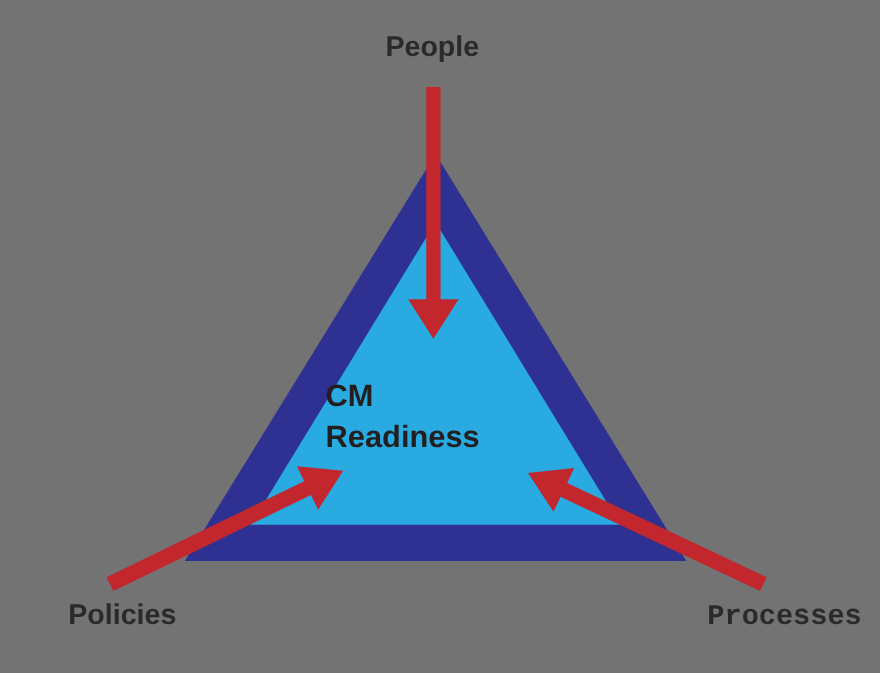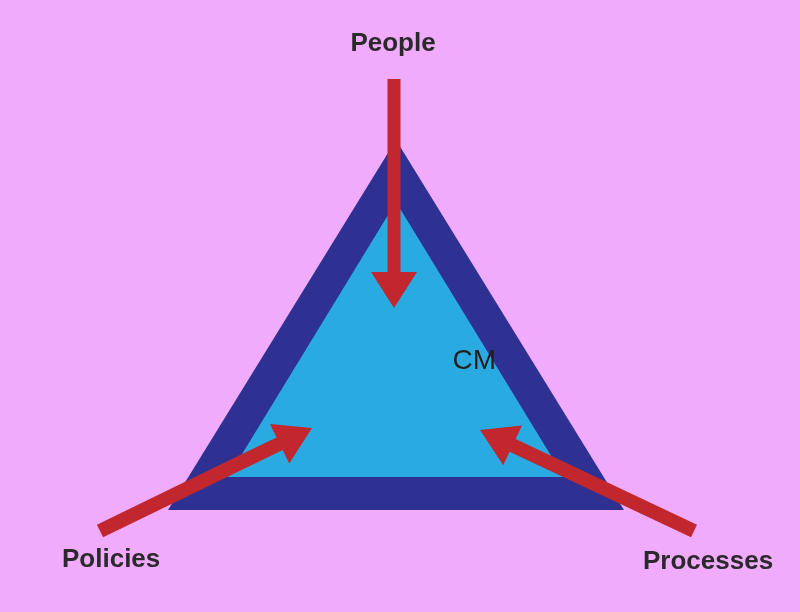--- a/index.html
+++ b/index.html
@@ -4,21 +4,21 @@
 <style>
   html, body {
     margin: 0;
     padding: 0;
     background: #ffffff;
   }
   #canvas {
     position: relative;
     width: 800px;
     height: 612px;
-    background: #f0abfc;
+    background: #737373;
     font-family: "Liberation Sans", "DejaVu Sans", sans-serif;
     overflow: hidden;
   }
   #diagram-svg {
     position: absolute;
     left: 0;
     top: 0;
   }
   .node-label {
     position: absolute;
@@ -35,28 +35,29 @@
     text-align: center;
   }
   #label-policies {
     left: 29px;
     top: 544px;
     margin-left: 33px;
   }
   #label-processes {
     left: 643px;
     top: 546px;
+    font-family: Liberation Mono, monospace;
   }
   #center-label {
     position: absolute;
     left: 296px;
     top: 341px;
     width: 200px;
-    text-align: right;
-    font-weight: normal;
+    text-align: left;
+    font-weight: bold;
     font-size: 28px;
     line-height: 37px;
     color: #231f20;
   }
 </style>
 </head>
 <body>
 
 <div id="canvas">
 
@@ -74,15 +75,16 @@
   </svg>
 
   <div id="label-people" class="node-label">People</div>
 
   <div id="label-policies" class="node-label">Policies</div>
 
   <div id="label-processes" class="node-label">Processes</div>
 
   <div id="center-label">
     <div>CM</div>
+    <div>Readiness</div>
   </div>
 
 </div>
 
 </body></html>

